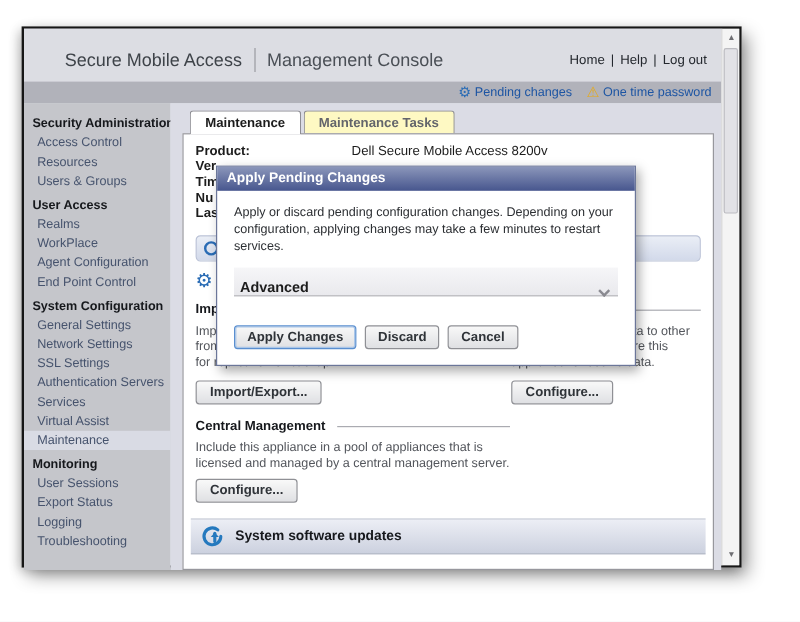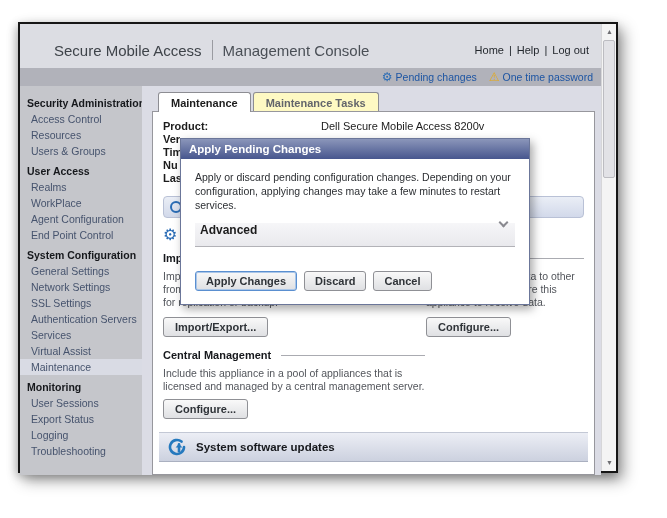--- a/index.html
+++ b/index.html
@@ -41,21 +41,21 @@
     flex-direction: column; min-width: 0; }
   .tabs { display: flex; gap: 2px; padding-left: 6px; }
   .tab { font-size: 11px; font-weight: bold; padding: 4px 12px 3px;
     border: 1px solid #8d8d93; border-bottom: none; border-radius: 3px 3px 0 0; cursor: pointer; }
   .tab.active { background: #ffffff; color: #1c1c1c; position: relative; z-index: 2; }
   .tab.inactive { background: #fef9c3; color: #63656b; }
   .panel { flex: 1; background: #ffffff; border: 1px solid #97979d; margin-top: -1px;
     padding: 8px 10px 0; overflow: hidden; position: relative; z-index: 1; }
 
   .inforow { display: flex; font-size: 11px; line-height: 13px; }
-  .inflab { width: 158px; flex: none; font-weight: bold; color: #1c1c1c; }
+  .inflab { width: 130px; flex: none; font-weight: bold; color: #1c1c1c; }
   .infval { color: #1c1c1c; }
 
   .bar1 { margin-top: 11px; height: 22px; border: 1px solid #b9c1d6; border-radius: 4px;
     background: linear-gradient(#eaeef6,#d2d9ea); display: flex; align-items: center;
     padding: 0 6px; cursor: pointer; }
   .circle-ic { width: 12px; height: 12px; border: 2.5px solid #2a6cb5; border-radius: 50%; }
   .gearrow { margin-top: 8px; height: 18px; display: flex; align-items: center; cursor: pointer; }
   .gear-big { color: #2a6cb5; font-size: 16px; line-height: 16px; }
 
   .twocol { display: grid; grid-template-columns: 235px 1fr; column-gap: 28px; margin-top: 8px; }
@@ -84,21 +84,21 @@
     background: #e2e2e6; border: 1px solid #bcbcc1; border-radius: 2px; cursor: grab; }
 
   
   .dialog { position: absolute; left: 160px; top: 114px; width: 350px; background: #ffffff;
     border: 1px solid #6b7699; box-shadow: 3px 4px 9px rgba(0,0,0,.35); z-index: 10; }
   .dlg-title { height: 20px; background: linear-gradient(#8b96ba,#47568e); color: #ffffff;
     font-size: 11.5px; font-weight: bold; display: flex; align-items: center; padding: 0 8px; }
   .dlg-body { padding: 11px 14px 13px; }
   .dlg-text { font-size: 10.5px; color: #2c2f33; line-height: 14px; }
   .adv { margin-top: 11px; height: 24px; background: linear-gradient(#f6f6f8,#e9e9ed);
-    border-bottom: 1px solid #b2b2b7; display: flex; align-items: flex-start;
+    border-bottom: 1px solid #b2b2b7; display: flex; align-items: flex-end;
     justify-content: space-between; padding: 0 8px 0 5px; cursor: pointer; }
   .adv-lab { font-size: 12px; font-weight: bold; color: #1c1c1c; }
   .chev { width: 7px; height: 7px; border-right: 2.5px solid #8a8a90;
     border-bottom: 2.5px solid #8a8a90; transform: rotate(45deg); margin-top: -4px; }
   .dlg-btns { display: flex; gap: 7px; margin-top: 24px; }
   .dbtn { font-size: 11px; font-weight: bold; color: #2f3338;
     background: linear-gradient(#f8f8f8,#dfe0e3); border: 1px solid #8f9095; border-radius: 3px;
     padding: 3px 10px; cursor: pointer; }
   .dbtn.focus { border-color: #5a8fd0; box-shadow: 0 0 0 1px #aac6e8 inset; }
 </style>

